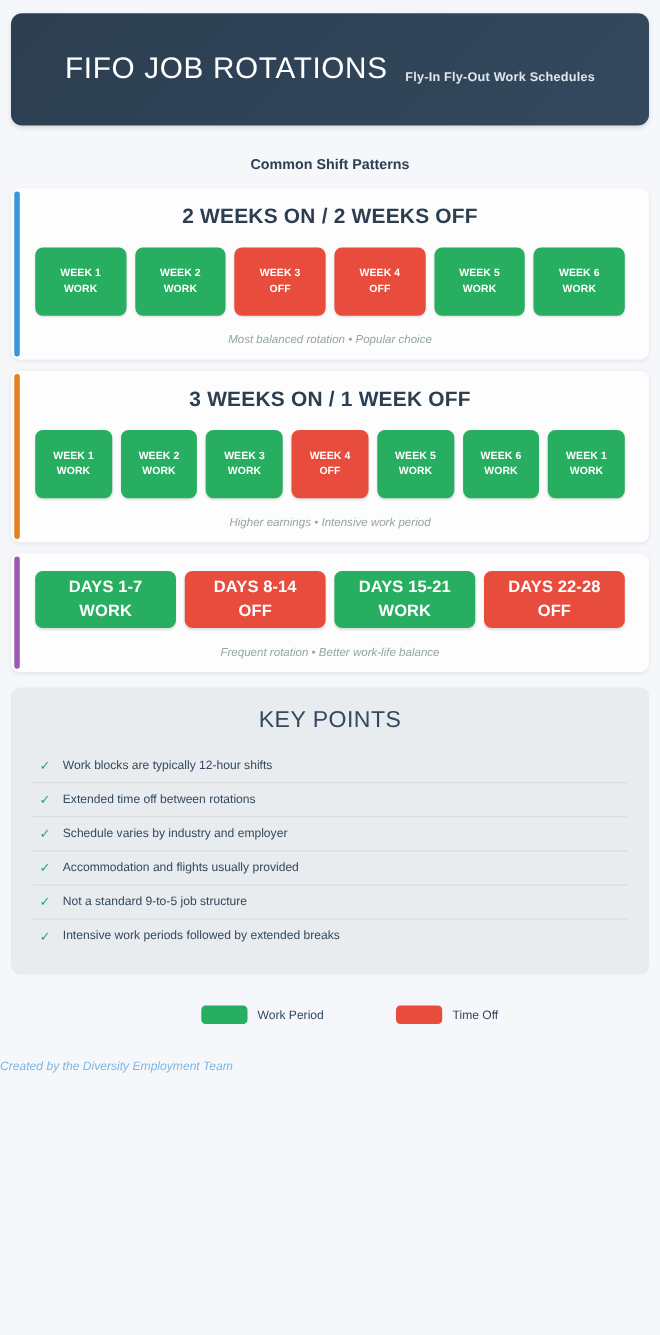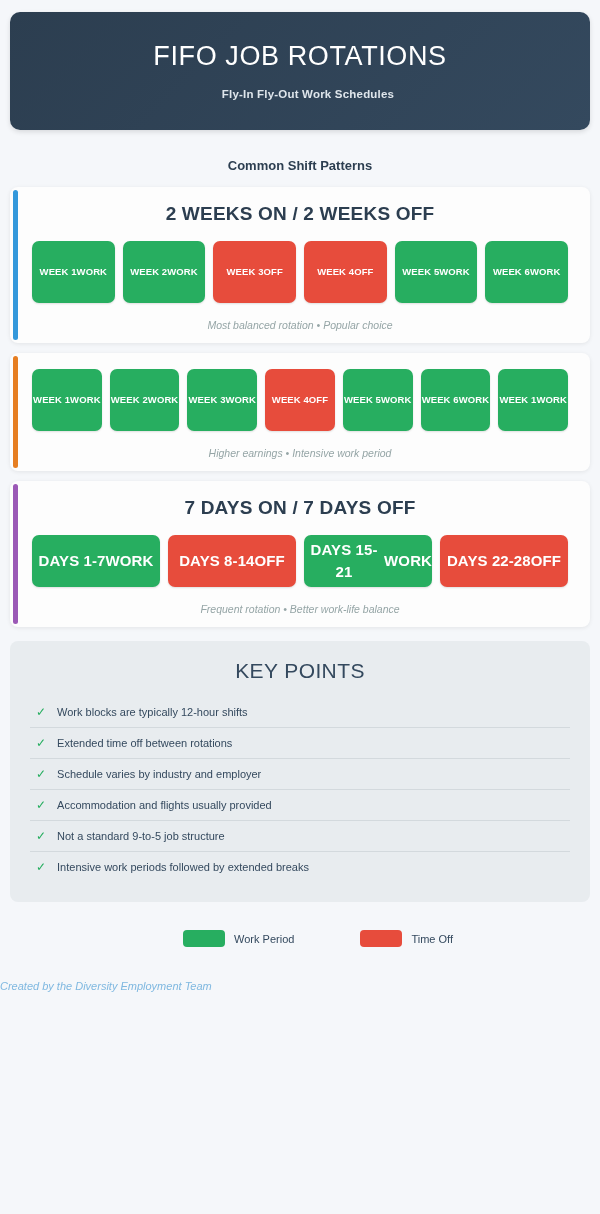--- a/index.html
+++ b/index.html
@@ -16,25 +16,24 @@
     width: 600px;
     height: 1214px;
     background: #f5f7fa;
     position: relative;
     overflow: hidden;
   }
 
   
   .header {
     margin: 12px 10px 0 10px;
-    height: 118px;
+    height: 102px;
     border-radius: 10px;
     background: linear-gradient(135deg, #2c3e50 0%, #34495e 100%);
     display: flex;
-    flex-direction: column;
     align-items: center;
     justify-content: center;
     box-shadow: 0 2px 5px rgba(0,0,0,0.12);
   }
   .header-title {
     color: #ffffff;
     font-size: 27px;
     font-weight: normal;
     letter-spacing: 0.6px;
     line-height: 1.1;
@@ -92,21 +91,21 @@
     gap: 8px;
     justify-content: center;
     padding: 0 8px;
   }
   .block {
     flex: 1 1 0;
     min-width: 0;
     height: 62px;
     border-radius: 7px;
     display: flex;
-    flex-direction: row;
+    flex-direction: column;
     align-items: center;
     justify-content: center;
     color: #ffffff;
     font-weight: bold;
     font-size: 9.5px;
     line-height: 1.5;
     text-align: center;
     letter-spacing: 0.1px;
     box-shadow: 0 1px 2px rgba(0,0,0,0.12);
   }
@@ -223,20 +222,21 @@
           </div>
           <div class="block work">
             <span>WEEK 6</span>
             <span>WORK</span>
           </div>
         </div>
         <div class="card-note">Most balanced rotation • Popular choice</div>
       </div>
       <div class="card">
         <div class="card-accent" style="background: rgb(230, 126, 34);"></div>
+        <div class="card-title">3 WEEKS ON / 1 WEEK OFF</div>
         <div class="blocks">
           <div class="block work">
             <span>WEEK 1</span>
             <span>WORK</span>
           </div>
           <div class="block work">
             <span>WEEK 2</span>
             <span>WORK</span>
           </div>
           <div class="block work">
@@ -257,21 +257,20 @@
           </div>
           <div class="block work">
             <span>WEEK 1</span>
             <span>WORK</span>
           </div>
         </div>
         <div class="card-note">Higher earnings • Intensive work period</div>
       </div>
       <div class="card">
         <div class="card-accent" style="background: rgb(155, 89, 182);"></div>
-        <div class="card-title">7 DAYS ON / 7 DAYS OFF</div>
         <div class="blocks">
           <div class="block work block-wide">
             <span>DAYS 1-7</span>
             <span>WORK</span>
           </div>
           <div class="block off block-wide">
             <span>DAYS 8-14</span>
             <span>OFF</span>
           </div>
           <div class="block work block-wide">

